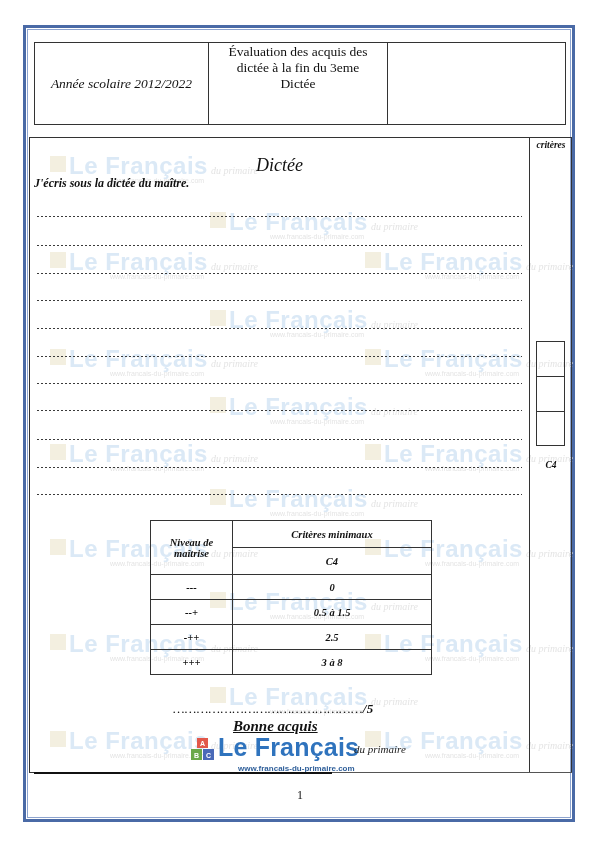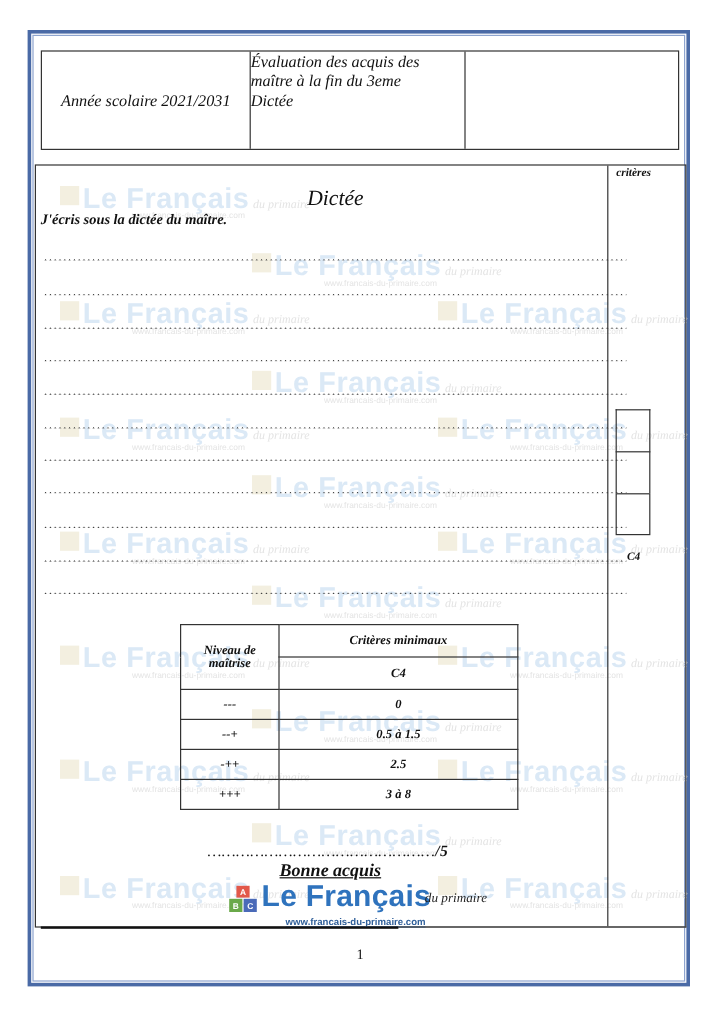--- a/index.html
+++ b/index.html
@@ -17,28 +17,28 @@
                 font-size: 24px; color: #dbe9f6; letter-spacing: 0.5px; }
     .wm .wm-s { font-family: "Liberation Serif", serif; font-style: italic; font-size: 10px; color: #e4e4e4; margin-left: 3px; }
     .wm .wm-u { font-family: "Liberation Sans", sans-serif; font-size: 7px; color: #e4e4e4; display:block; margin-left: 60px; margin-top:-3px; }
     .wm .wm-b { display:inline-block; width: 16px; height: 16px; background:#f3efe0; margin-right:3px; vertical-align: 2px; }
 
     
     .hdr { position: absolute; left: 34px; top: 42px; width: 532px; height: 83px;
            border: 1px solid #333; box-sizing: border-box; display: flex; }
     .hdr .c1 { width: 173px; border-right: 1px solid #333; display: flex; align-items: center; justify-content: center;
                font-style: italic; font-size: 13.5px; }
-    .hdr .c2 { width: 178px; border-right: 1px solid #333; font-style: italic; font-size: 13.5px;
+    .hdr .c2 { width: 178px; border-right: 1px solid #333; text-align: center; font-size: 13.5px;
                line-height: 16px; padding-top: 1px; }
     .hdr .c3 { flex: 1; font-style: italic; font-size: 13.5px; line-height: 16px; padding: 10px 0 0 5px; }
 
     
     .main { position: absolute; left: 29px; top: 137px; width: 543px; height: 636px;
             border: 1px solid #333; box-sizing: border-box; }
-    .main .crit-col { position: absolute; right: 0; top: 0; width: 65px; height: 100%; border-left: 1px solid #333; box-sizing: border-box; }
+    .main .crit-col { position: absolute; right: 0; top: 0; width: 42px; height: 100%; border-left: 1px solid #333; box-sizing: border-box; }
     .crit-label { position: absolute; top: 2px; left: 0; width: 42px; text-align: center; font-style: italic; font-weight: 700; font-size: 9.5px; }
     .crit-boxes { position: absolute; top: 203px; left: 6px; width: 29px; }
     .crit-box { height: 35px; border: 1px solid #333; border-bottom: none; box-sizing: border-box; }
     .crit-box:last-child { border-bottom: 1px solid #333; }
     .crit-c4 { position: absolute; top: 322px; left: 0; width: 42px; text-align: center; font-style: italic; font-weight: 700; font-size: 9.5px; }
 
     .title { position: absolute; left: 226px; top: 17px; font-style: italic; font-size: 18px; }
     .instr { position: absolute; left: 4px; top: 38px; font-style: italic; font-weight: 700; font-size: 12px; }
 
     .dots { position: absolute; left: 6px; width: 486px; height: 1px;
@@ -90,24 +90,24 @@
     <div class="wm" style="left: 365px; top: 535px;"><span class="wm-b"></span><span class="wm-t">Le Français</span><span class="wm-s">du primaire</span><span class="wm-u">www.francais-du-primaire.com</span></div>
     <div class="wm" style="left: 210px; top: 588px;"><span class="wm-b"></span><span class="wm-t">Le Français</span><span class="wm-s">du primaire</span><span class="wm-u">www.francais-du-primaire.com</span></div>
     <div class="wm" style="left: 50px; top: 630px;"><span class="wm-b"></span><span class="wm-t">Le Français</span><span class="wm-s">du primaire</span><span class="wm-u">www.francais-du-primaire.com</span></div>
     <div class="wm" style="left: 365px; top: 630px;"><span class="wm-b"></span><span class="wm-t">Le Français</span><span class="wm-s">du primaire</span><span class="wm-u">www.francais-du-primaire.com</span></div>
     <div class="wm" style="left: 210px; top: 683px;"><span class="wm-b"></span><span class="wm-t">Le Français</span><span class="wm-s">du primaire</span><span class="wm-u">www.francais-du-primaire.com</span></div>
     <div class="wm" style="left: 50px; top: 727px;"><span class="wm-b"></span><span class="wm-t">Le Français</span><span class="wm-s">du primaire</span><span class="wm-u">www.francais-du-primaire.com</span></div>
     <div class="wm" style="left: 365px; top: 727px;"><span class="wm-b"></span><span class="wm-t">Le Français</span><span class="wm-s">du primaire</span><span class="wm-u">www.francais-du-primaire.com</span></div>
   </div>
 
 <div class="hdr">
-  <div class="c1">Année scolaire  2021/2031</div>
+  <div class="c1">Année scolaire  2012/2022</div>
   <div class="c2">
     <div>Évaluation des acquis des</div>
-    <div>maître à la fin du 3eme</div>
+    <div>dictée à la fin du 3eme</div>
     <div>Dictée</div>
   </div>
 </div>
 
 <div class="main">
   <div class="title">Dictée</div>
   <div class="instr">J'écris sous la dictée du maître.</div>
 
   <div id="lines">
       <div class="dots" style="top: 78px;"></div>

